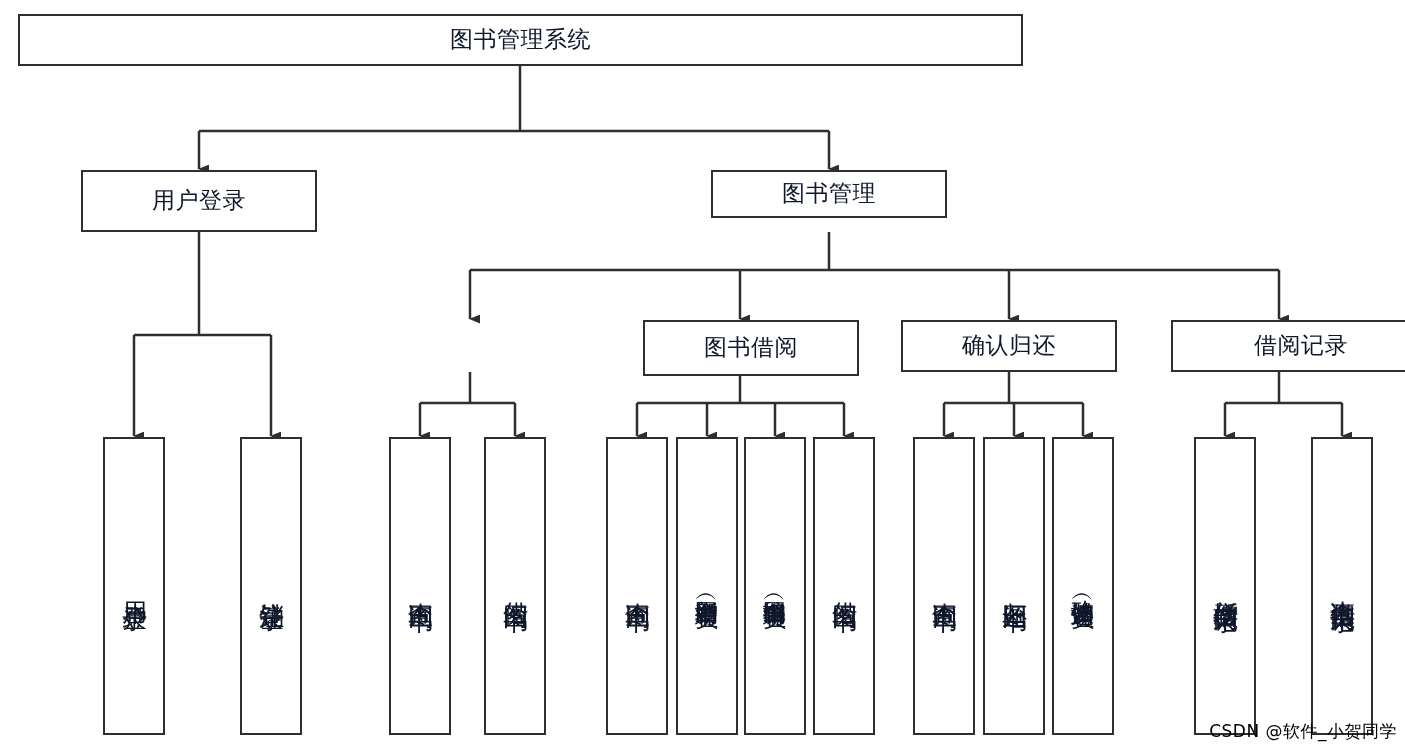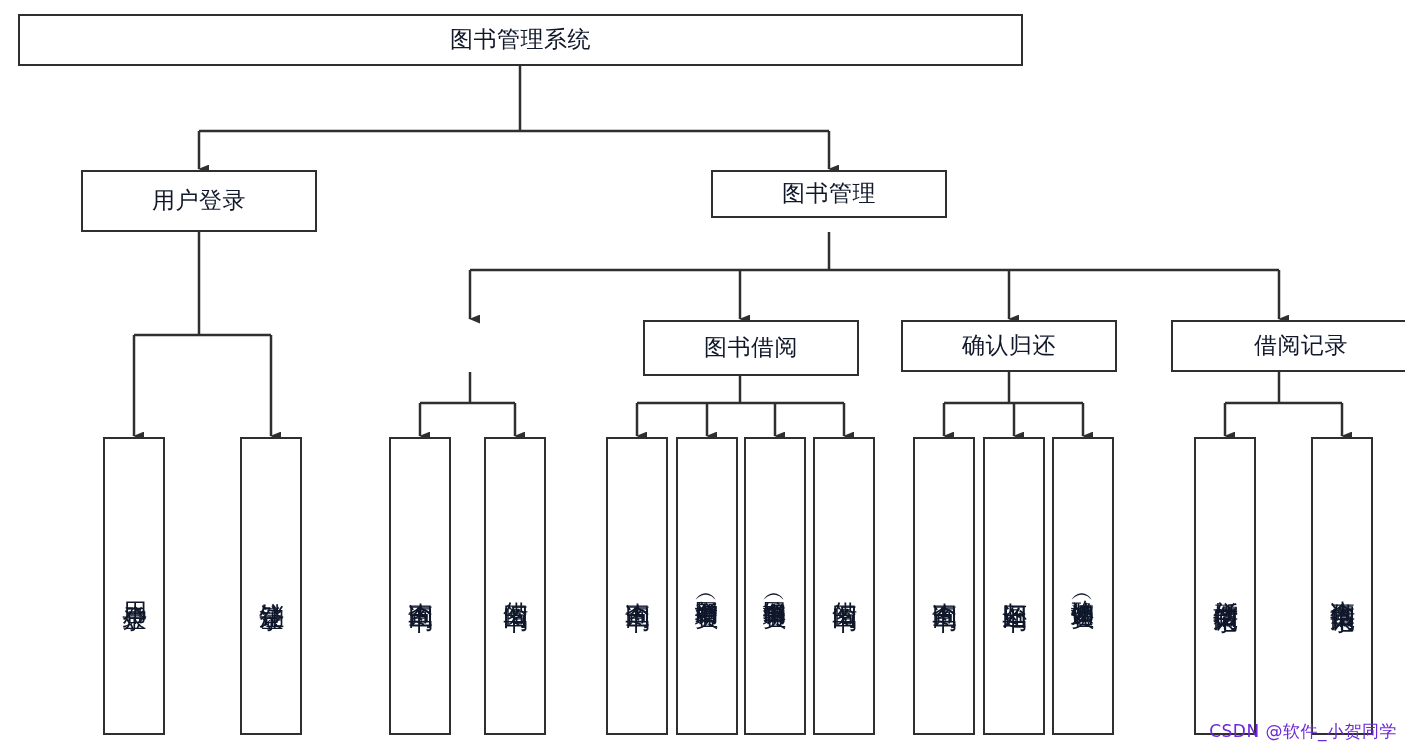--- a/index.html
+++ b/index.html
@@ -58,21 +58,21 @@
   }
   .node.vert.narrow .label {
     font-size: 23px;
     letter-spacing: 1px;
   }
   #watermark {
     position: absolute;
     right: 8px;
     bottom: 4px;
     font-size: 17px;
-    color: #6d28d9;
+    color: #000000;
     letter-spacing: 0.5px;
     white-space: nowrap;
     font-family: "DejaVu Sans", "Liberation Sans", sans-serif;
   }
 </style>
 </head>
 <body>
 
 <div id="canvas">
 

